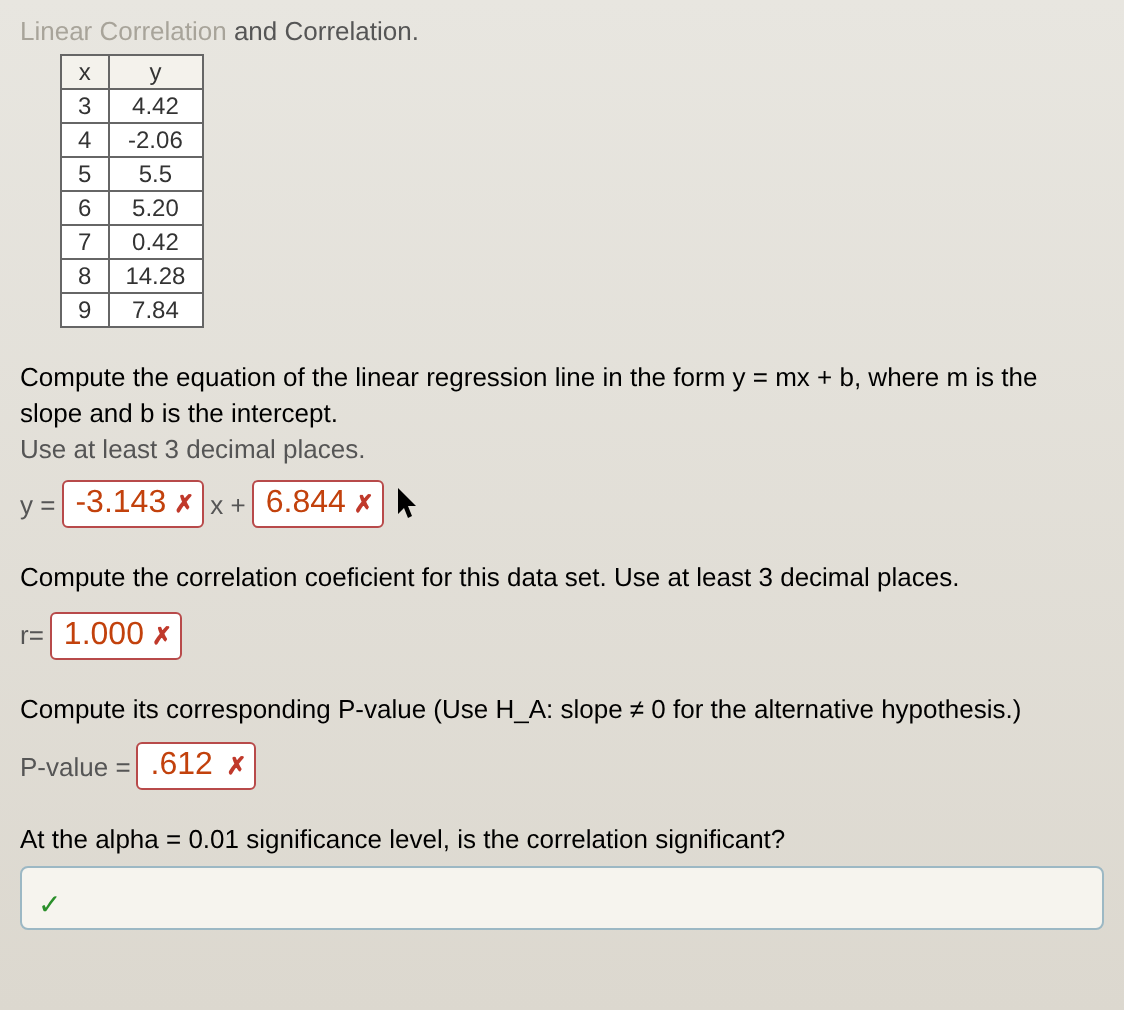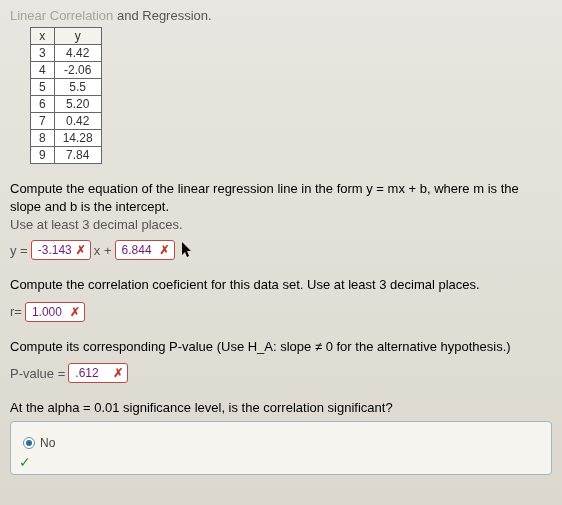--- a/index.html
+++ b/index.html
@@ -34,21 +34,21 @@
   .lbl { color: #555; }
   .inputwrap {
     display: inline-flex;
     align-items: center;
     border: 1px solid #b84a4a;
     border-radius: 3px;
     background: #fff;
     padding: 2px 4px 2px 6px;
     gap: 4px;
   }
-  .inputwrap .val { font-size: 12px; color: #701a75; min-width: 34px; }
+  .inputwrap .val { font-size: 16px; color: #c2410c; min-width: 34px; }
   .red-x { color: #c0392b; font-weight: bold; font-size: 12px; }
   .cursor {
     position: relative;
     display: inline-block;
     width: 12px; height: 16px;
     margin-left: 4px;
   }
   .cursor svg { position: absolute; top: 0; left: 0; }
   .radio-block {
     border: 1px solid #9cb8c4;
@@ -67,21 +67,21 @@
   .radio .dot { width: 6px; height: 6px; border-radius: 50%; background: #2a6fa0; }
   .check {
     position: absolute; left: 8px; bottom: 4px;
     color: #2a8f2a; font-size: 14px;
   }
 </style>
 </head>
 <body>
 
 <div class="title">
-  <span class="faded">Linear Correlation</span><span> and Regression.</span>
+  <span class="faded">Linear Correlation</span><span> and Correlation.</span>
 </div>
 
 <table class="data">
   <tbody>
       <tr>
     <th>x</th>
     <th>y</th>
   </tr>
   <tr>
         <td>3</td>
@@ -151,20 +151,14 @@
   <span class="lbl">P-value =</span>
   <span class="inputwrap">
     <span class="val">.612</span>
     <span class="red-x">✗</span>
   </span>
 </div>
 
 <div class="para" style="">At the alpha = 0.01 significance level, is the correlation significant?</div>
 
 <div class="radio-block">
-  <div class="radio-row">
-    <span class="radio">
-        <span class="dot"></span>
-      </span>
-    <span>No</span>
-  </div>
   <span class="check">✓</span>
 </div>
 
 </body></html>

